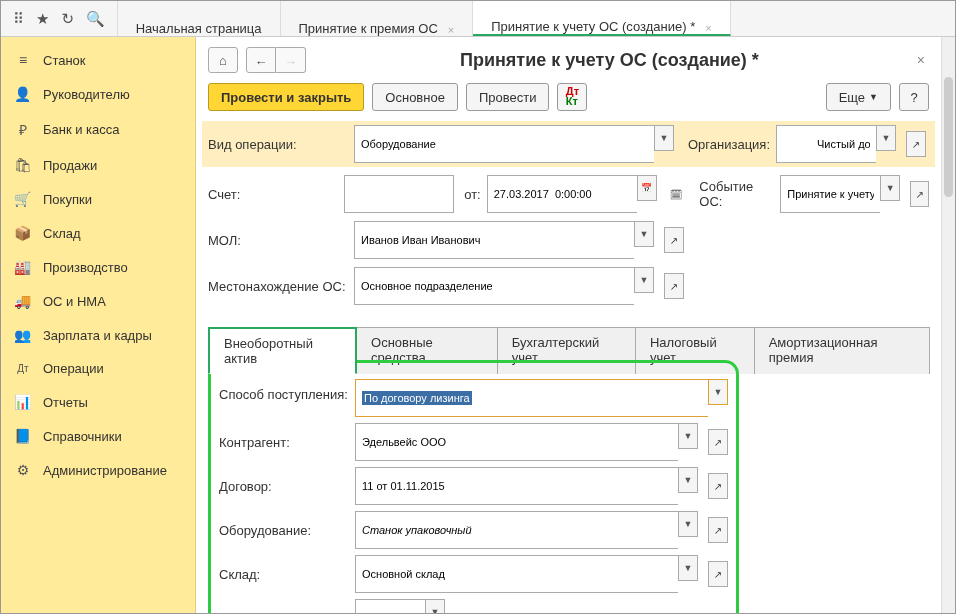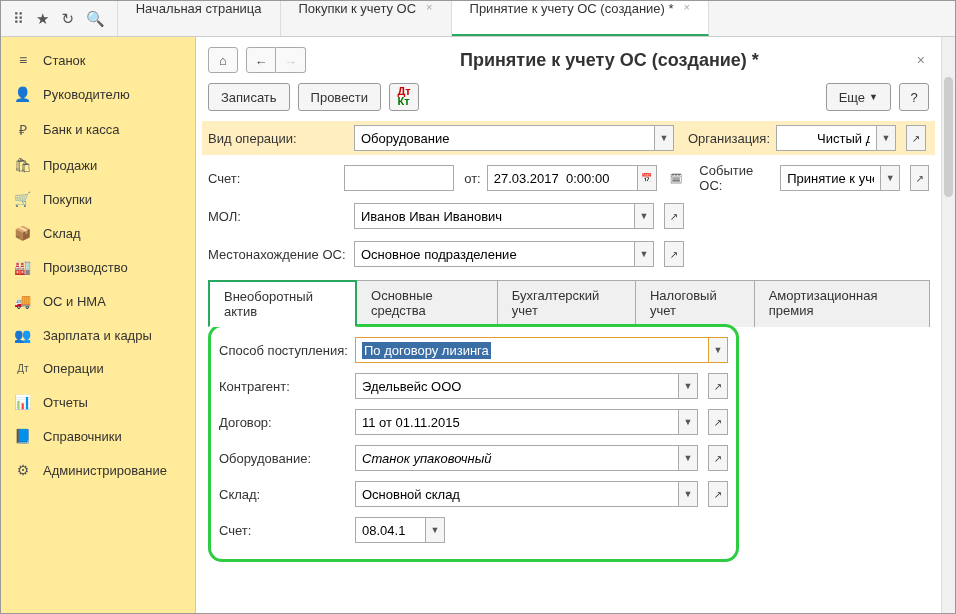--- a/index.html
+++ b/index.html
@@ -3,21 +3,21 @@
 <meta charset="utf-8">
 <style>
 * { box-sizing: border-box; margin: 0; padding: 0; font-family: Arial, sans-serif; }
 body { background: #fff; font-size: 13px; color: #333; }
 .outer { border: 1px solid #999; width: 956px; height: 614px; display: flex; flex-direction: column; }
 
 .topbar { display: flex; align-items: stretch; height: 36px; border-bottom: 1px solid #ccc; background: #f5f5f5; }
 .topbar-icons { display: flex; align-items: center; gap: 12px; padding: 0 12px; border-right: 1px solid #ddd; }
 .topbar-icons span { cursor: pointer; color: #555; font-size: 15px; }
 .tabs { display: flex; flex: 1; }
-.tab { padding: 0 18px; display: flex; align-items: flex-start; border-right: 1px solid #ddd; position: relative; cursor: pointer; background: #f5f5f5; }
+.tab { padding: 0 18px; display: flex; align-items: flex-end; border-right: 1px solid #ddd; position: relative; cursor: pointer; background: #f5f5f5; }
 .tab.active { background: #fff; border-bottom: 2px solid #2aa85f; }
 .tab-close { margin-left: 10px; color: #aaa; font-size: 11px; }
 
 .body { flex: 1; display: flex; overflow: hidden; }
 
 .sidebar { width: 195px; background: #ffeb99; border-right: 1px solid #e0cd7a; padding-top: 6px; overflow-y: auto; }
 .side-item { display: flex; align-items: center; gap: 12px; padding: 9px 14px; cursor: pointer; color: #333; }
 .s-ico { width: 16px; display: inline-flex; justify-content: center; color: #555; font-size: 14px; }
 
 .main { flex: 1; display: flex; }
@@ -37,28 +37,28 @@
 .btn.small { width: 30px; padding: 0; justify-content: center; }
 .dtKt { font-weight: bold; font-size: 11px; line-height: 0.9; }
 .dtKt .dt { color: #c00; }
 .dtKt .kt { color: #070; }
 .spacer { flex: 1; }
 
 .form-row { display: flex; align-items: center; gap: 6px; margin-bottom: 8px; min-height: 30px; }
 .form-row.hl { background: #ffefc0; padding: 4px 6px; margin-left: -6px; margin-right: -6px; }
 .lbl { width: 140px; color: #333; }
 .lbl.narrow { width: auto; margin-left: 8px; }
-.inp { height: 26px; border: 1px solid #aaa; background: #fff; padding: 0 6px; font-size: 13px; }
+.inp { height: 38px; border: 1px solid #aaa; background: #fff; padding: 0 6px; font-size: 11px; }
 .sel { display: flex; }
 .sel .inp { border-right: none; }
 .dd { width: 20px; height: 26px; border: 1px solid #aaa; background: #f5f5f5; display: flex; align-items: center; justify-content: center; font-size: 9px; cursor: pointer; color: #555; }
 .ext { width: 20px; height: 26px; border: 1px solid #aaa; background: #f5f5f5; display: flex; align-items: center; justify-content: center; font-size: 10px; cursor: pointer; margin-left: 4px; }
 
 .tabstrip { display: flex; border-bottom: 1px solid #aaa; margin-top: 10px; }
-.ftab { padding: 7px 14px; border: 1px solid #aaa; border-bottom: none; background: #f0f0f0; cursor: pointer; margin-right: -1px; position: relative; top: 1px; }
+.ftab { padding: 7px 14px; border: 1px solid #aaa; border-bottom: none; background: #f0f0f0; cursor: pointer; margin-right: -1px; position: relative; top: 12px; }
 .ftab.active { background: #fff; border-bottom: 1px solid #fff; border-top: 2px solid #2aa85f; border-left: 2px solid #2aa85f; border-right: 2px solid #2aa85f; z-index: 2; }
 
 .greenbox { border: 3px solid #2ecc40; border-radius: 14px; padding: 8px; margin-top: -3px; margin-right: 190px; position: relative; z-index: 1; }
 .greenbox .form-row { margin-bottom: 6px; }
 .greenbox .lbl { width: 130px; }
 
 .sel-highlight .inp-text { background: #3a6ea5; color: #fff; padding: 1px 2px; }
 .orange { border-color: #e0a030 !important; }
 </style>
 </head>
@@ -70,21 +70,21 @@
       <span>⠿</span>
       <span>★</span>
       <span>↻</span>
       <span>🔍</span>
     </div>
     <div class="tabs">
       <div class="tab">
           <span>Начальная страница</span>
         </div>
       <div class="tab">
-          <span>Покупки к учету ОС</span>
+          <span>Принятие к премия ОС</span>
           <span class="tab-close">×</span>
         </div>
       <div class="tab active">
           <span>Принятие к учету ОС (создание) *</span>
           <span class="tab-close">×</span>
         </div>
     </div>
   </div>
 
   <div class="body">
@@ -150,21 +150,22 @@
           <div class="nav-btn">⌂</div>
           <div style="display:flex;">
             <div class="nav-btn" style="border-radius:3px 0 0 3px;">←</div>
             <div class="nav-btn disabled" style="border-left:none;border-radius:0 3px 3px 0;">→</div>
           </div>
           <div class="page-title">Принятие к учету ОС (создание) *</div>
           <div class="close-x">×</div>
         </div>
 
         <div class="btn-row">
-          <div class="btn">Записать</div>
+          <div class="btn primary">Провести и закрыть</div>
+          <div class="btn">Основное</div>
           <div class="btn">Провести</div>
           <div class="btn small">
               <span class="dtKt"><span class="dt">Дт</span><br><span class="kt">Кт</span></span>
             </div>
           <div class="spacer"></div>
           <div class="btn">
               <span>Еще</span> 
               <span style="font-size:9px;margin-left:4px;">▼</span>
             </div>
           <div class="btn small">?</div>
@@ -223,21 +224,21 @@
           <div class="ftab active">Внеоборотный актив</div>
           <div class="ftab">Основные средства</div>
           <div class="ftab">Бухгалтерский учет</div>
           <div class="ftab">Налоговый учет</div>
           <div class="ftab">Амортизационная премия</div>
         </div>
 
         <div class="greenbox">
           <div class="form-row">
             <span class="lbl">Способ поступления:</span>
-            <div class="sel sel-highlight" style="flex:1;">
+            <div class="sel sel-highlight" style="flex:1;margin-top:8px;">
               <div class="inp orange" style="flex:1;display:flex;align-items:center;">
                   <span class="inp-text">По договору лизинга</span>
                 </div>
               <div class="dd orange">▼</div>
             </div>
           </div>
           <div class="form-row">
             <span class="lbl">Контрагент:</span>
             <div class="sel" style="flex:1;">
               <input class="inp" style="flex: 1 1 0%;" value="Эдельвейс ООО">

